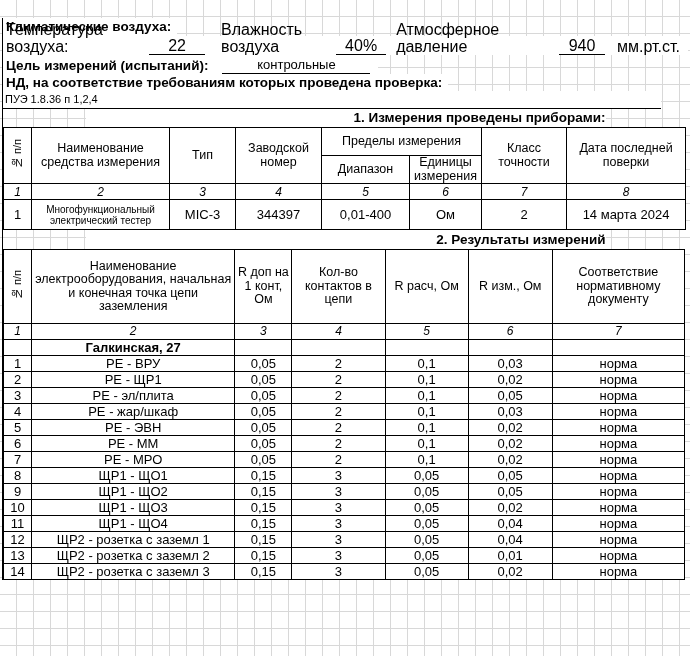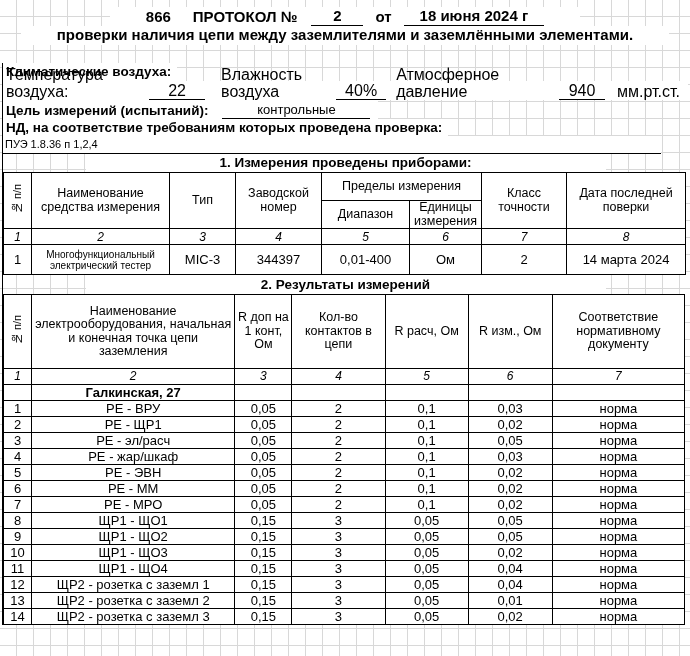--- a/index.html
+++ b/index.html
@@ -60,21 +60,21 @@
   .norm-box1 {
     width:658px; background:#fff; border-top:1px solid #000; border-bottom:1px solid #000;
     height:19px; line-height:18px; font-size:13px; padding-left:4px;
   }
   .norm-box2 {
     width:658px; background:#fff; border-bottom:1px solid #000;
     height:18px; line-height:17px; font-size:11px; padding-left:2px;
   }
 
   .section-title {
-    display:block; width:520px; margin:0 auto; background:#fff; text-align:center;
+    display:block; width:520px; margin:0 auto; background:#fff; text-align:right;
     font-weight:bold; font-size:13.5px; height:18px; line-height:18px;
   }
   .section-title2 { height:19px; line-height:19px; }
 
   
   table { border-collapse:collapse; table-layout:fixed; background:#fff; margin-left:0; }
   th, td {
     border:1px solid #000; text-align:center; vertical-align:middle;
     font-weight:normal; padding:0 1px; overflow:hidden;
   }
@@ -96,30 +96,20 @@
   .t-res { width:682px; }
   .t-res tr.head th { height:74px; }
   .t-res td { height:16px; line-height:15px; }
   .t-res tr.group td { font-weight:bold; }
 </style>
 </head>
 <body>
 
 <div class="page">
 
-  <div class="title-wrap">
-    <div class="title-line1">
-      <span>866</span>
-      <span class="gap22">ПРОТОКОЛ №</span>
-      <span class="u u-num gap14">2</span>
-      <span class="gap12">от</span>
-      <span class="u u-date gap12">18 июня 2024 г</span>
-    </div>
-    <div class="title-line2">проверки наличия цепи между заземлителями и заземлёнными элементами.</div>
-  </div>
 
   <div class="spacer18"></div>
 
   <div class="ruled">
 
     <div class="row-18 h-bold fit">Климатические воздуха:</div>
 
     <div class="climate-vals">
       <span>Температура воздуха:</span>
       <span class="u cv-temp-u">22</span>
@@ -245,21 +235,21 @@
             <td>2</td>
             <td>PE - ЩР1</td>
             <td>0,05</td>
             <td>2</td>
             <td>0,1</td>
             <td>0,02</td>
             <td>норма</td>
           </tr>
           <tr>
             <td>3</td>
-            <td>PE - эл/расч</td>
+            <td>PE - эл/плита</td>
             <td>0,05</td>
             <td>2</td>
             <td>0,1</td>
             <td>0,05</td>
             <td>норма</td>
           </tr>
           <tr>
             <td>4</td>
             <td>PE - жар/шкаф</td>
             <td>0,05</td>

